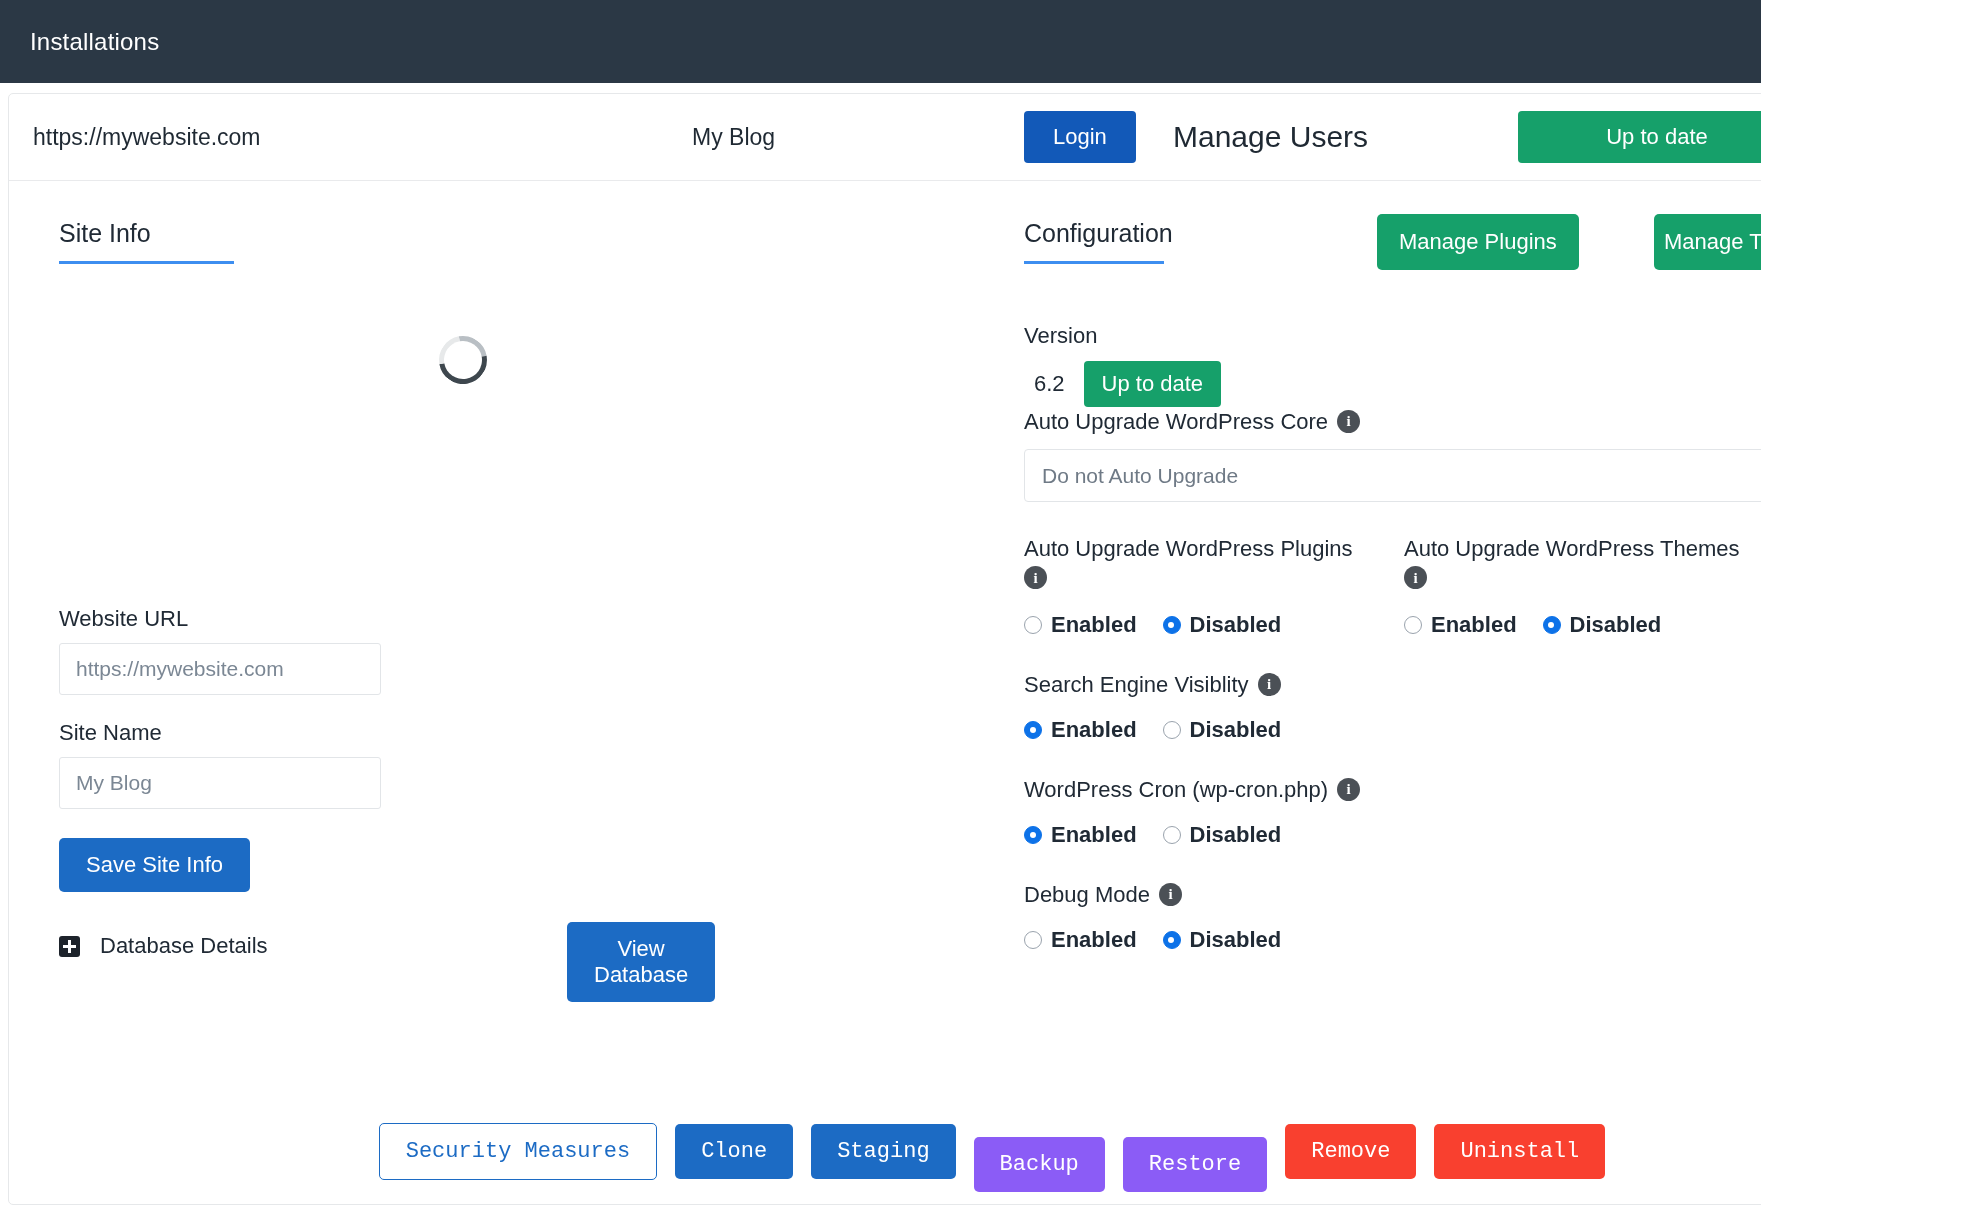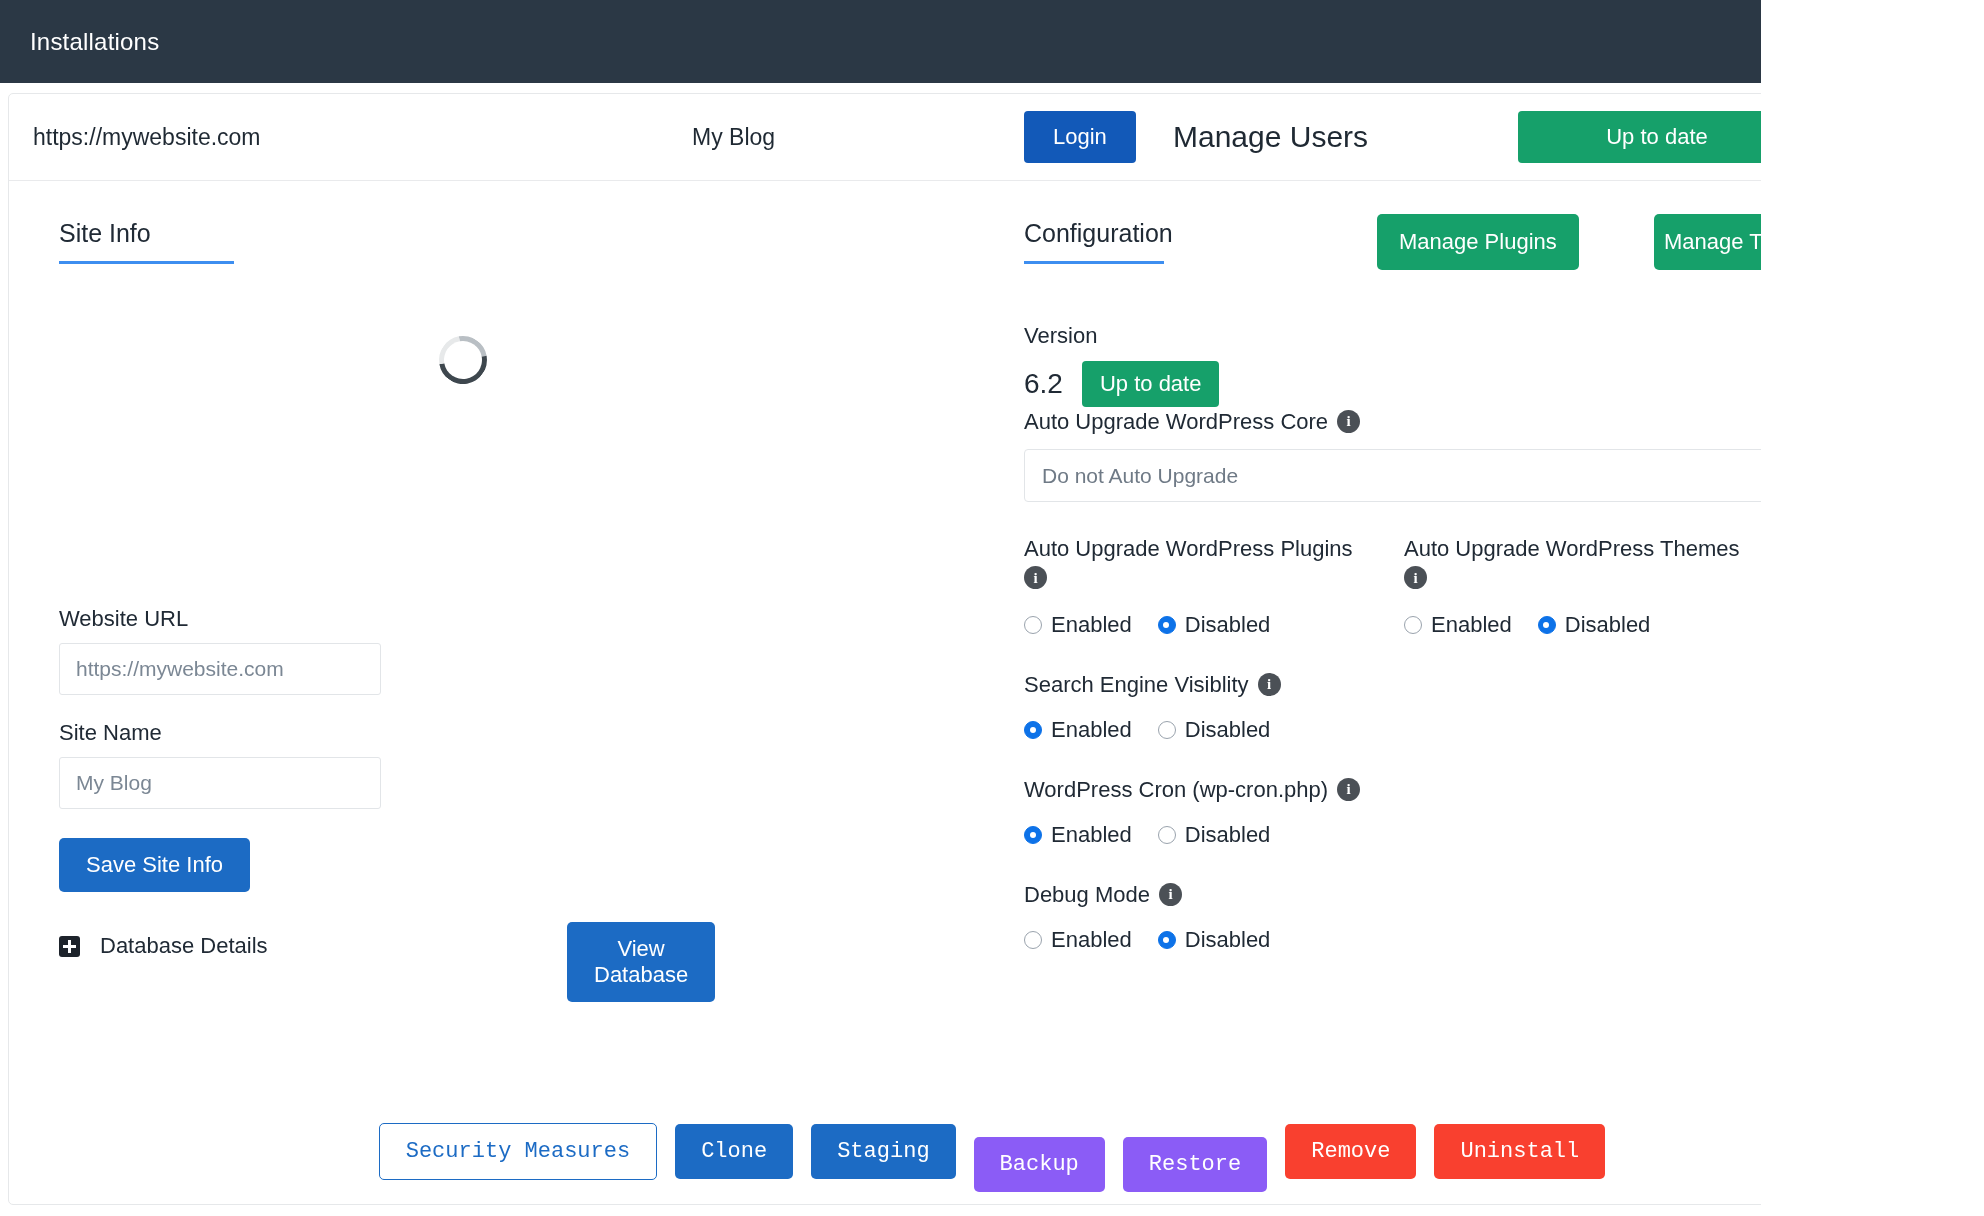--- a/index.html
+++ b/index.html
@@ -227,21 +227,21 @@
   .btn-plugins { position: absolute; left: 353px; top: -5px; }
   .btn-themes  { position: absolute; left: 630px; top: -5px; padding-left: 10px; }
 
   .lbl { font-size: 22px; color: #202a35; }
   .mt-34 { margin-top: 34px; }
 
   .version-row {
     display: flex; align-items: center;
     margin-top: 12px;
   }
-  .version-num { font-size: 28px; color: #202a35; margin-left: 0; }
+  .version-num { font-size: 22px; color: #202a35; margin-left: 10px; }
   .badge-green {
     margin-left: 19px;
     background: #16a06a;
     color: #ffffff;
     font-size: 22px;
     padding: 10px 18px;
     border-radius: 4px;
     cursor: pointer;
   }
 
@@ -306,21 +306,21 @@
     border: 1.5px solid #0d72e8;
     background: #0d72e8;
   }
   .radio.checked::after {
     content: ""; position: absolute;
     left: 4.5px; top: 4.5px;
     width: 6px; height: 6px;
     border-radius: 50%;
     background: #ffffff;
   }
-  .radio-label { font-size: 22px; color: #202a35; margin-left: 9px; }
+  .radio-label { font-size: 22px; color: #202a35; margin-left: 9px; font-weight: bold; }
 
   .block { margin-top: 34px; }
 
   
   .footer {
     position: absolute;
     left: 0; bottom: 0;
     width: 100%;
     height: 105px;
     display: flex;

